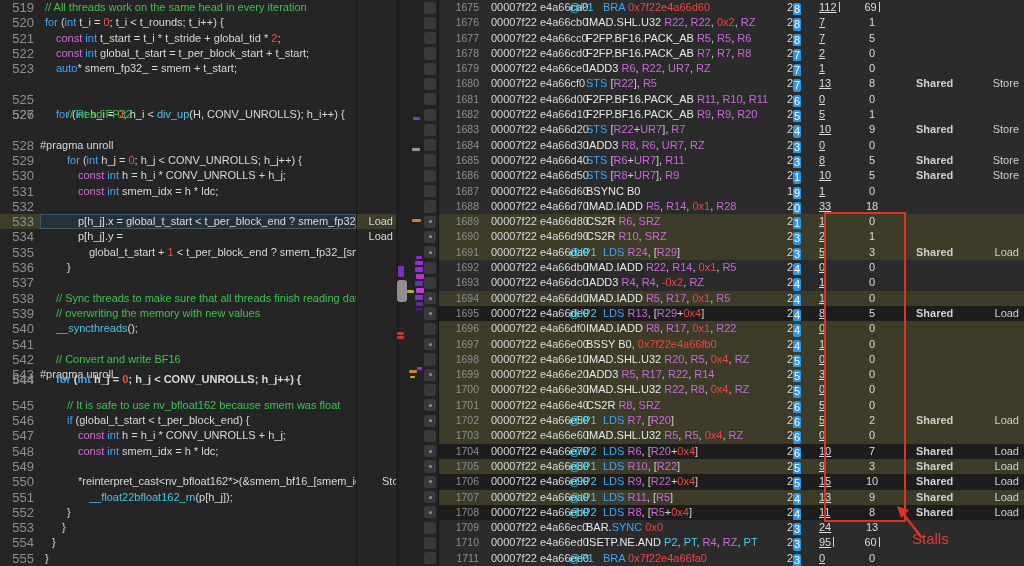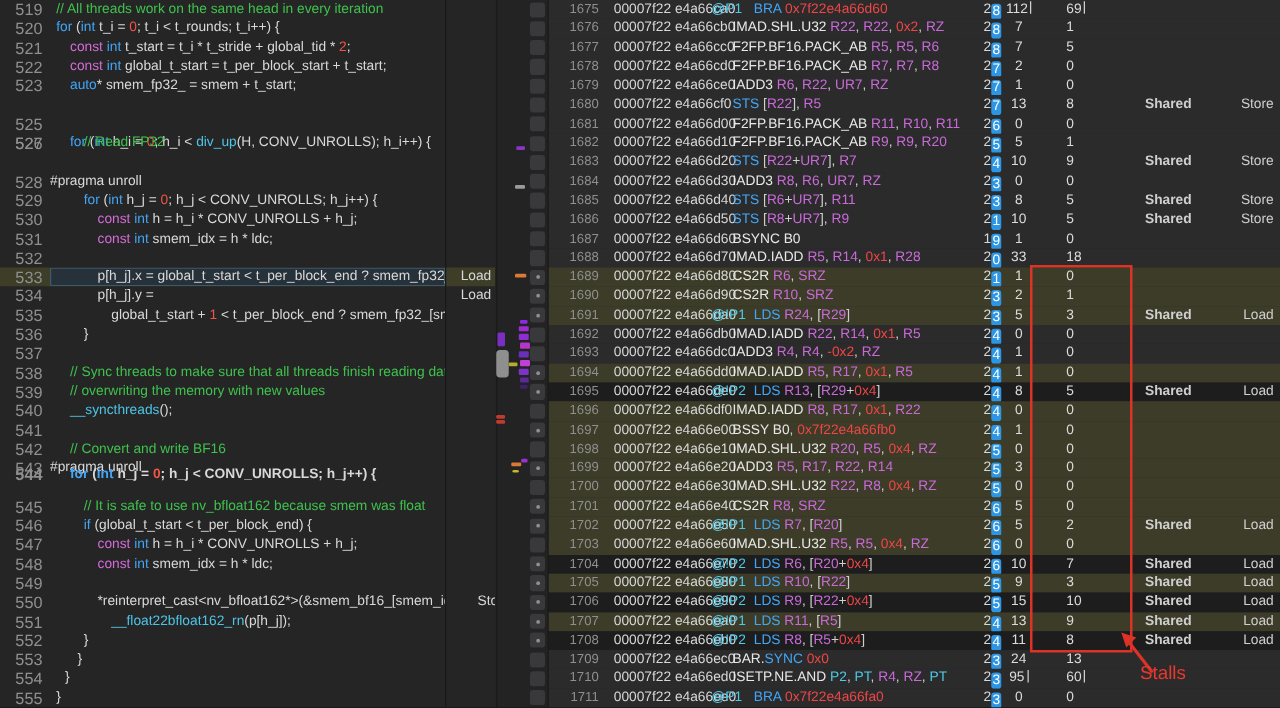--- a/index.html
+++ b/index.html
@@ -30,22 +30,22 @@
   .bg-n{background:#2b2b2c}.bg-o{background:#3c3c29}.bg-k{background:#1d1d1e}
   .aln{position:absolute;left:0;top:0;width:40px;text-align:right;color:#8f8f8f;font-size:10.5px;}
   .aaddr{position:absolute;left:52px;top:0;color:#d8d8d8;}
   .ains{position:absolute;left:130px;top:0;width:232px;overflow:hidden;white-space:nowrap;box-sizing:border-box;}
   .ains.nopred{padding-left:17px;}
   .apred{display:inline-block;width:34px;color:#4ec9e8;}
   .t-w{color:#e8e8e8}.t-b{color:#42a5f5}.t-r{color:#c96ad8}.t-i{color:#ef4646}
   .t-p{color:#4ec9e8}.t-d{color:#cfcfcf}
   .areg{position:absolute;left:322px;top:0;width:40px;text-align:right;color:#d8d8d8;}
   .badge{display:inline-block;width:8px;height:13px;line-height:13px;background:#2d96e4;border-radius:2.5px;color:#fff;text-align:center;vertical-align:-2px;}
-  .as1{position:absolute;left:354px;top:0;width:44px;text-align:center;color:#dcdcdc;}
-  .as2{position:absolute;left:414px;top:0;width:38px;text-align:left;color:#dcdcdc;}
+  .as1{position:absolute;left:380px;top:0;width:44px;text-align:left;color:#dcdcdc;text-decoration:underline;}
+  .as2{position:absolute;left:414px;top:0;width:38px;text-align:center;color:#dcdcdc;}
   .amem{position:absolute;left:477px;top:0;width:60px;color:#cfcfcf;font-weight:bold;}
   .ast{position:absolute;left:520px;top:0;width:60px;text-align:right;color:#cfcfcf;}
   .caret{display:inline-block;width:1px;height:10px;background:#d0d0d0;margin-left:2px;vertical-align:-1px;}
   
   .red-box{position:absolute;left:824px;top:212px;width:78px;height:306px;border:2px solid #dd3327;pointer-events:none;}
   .stalls-label{position:absolute;left:912px;top:530px;color:#e8392f;font-size:15px;}
   .arrow-svg{position:absolute;left:885px;top:498px;pointer-events:none;}
 </style>
 </head>
 <body>

